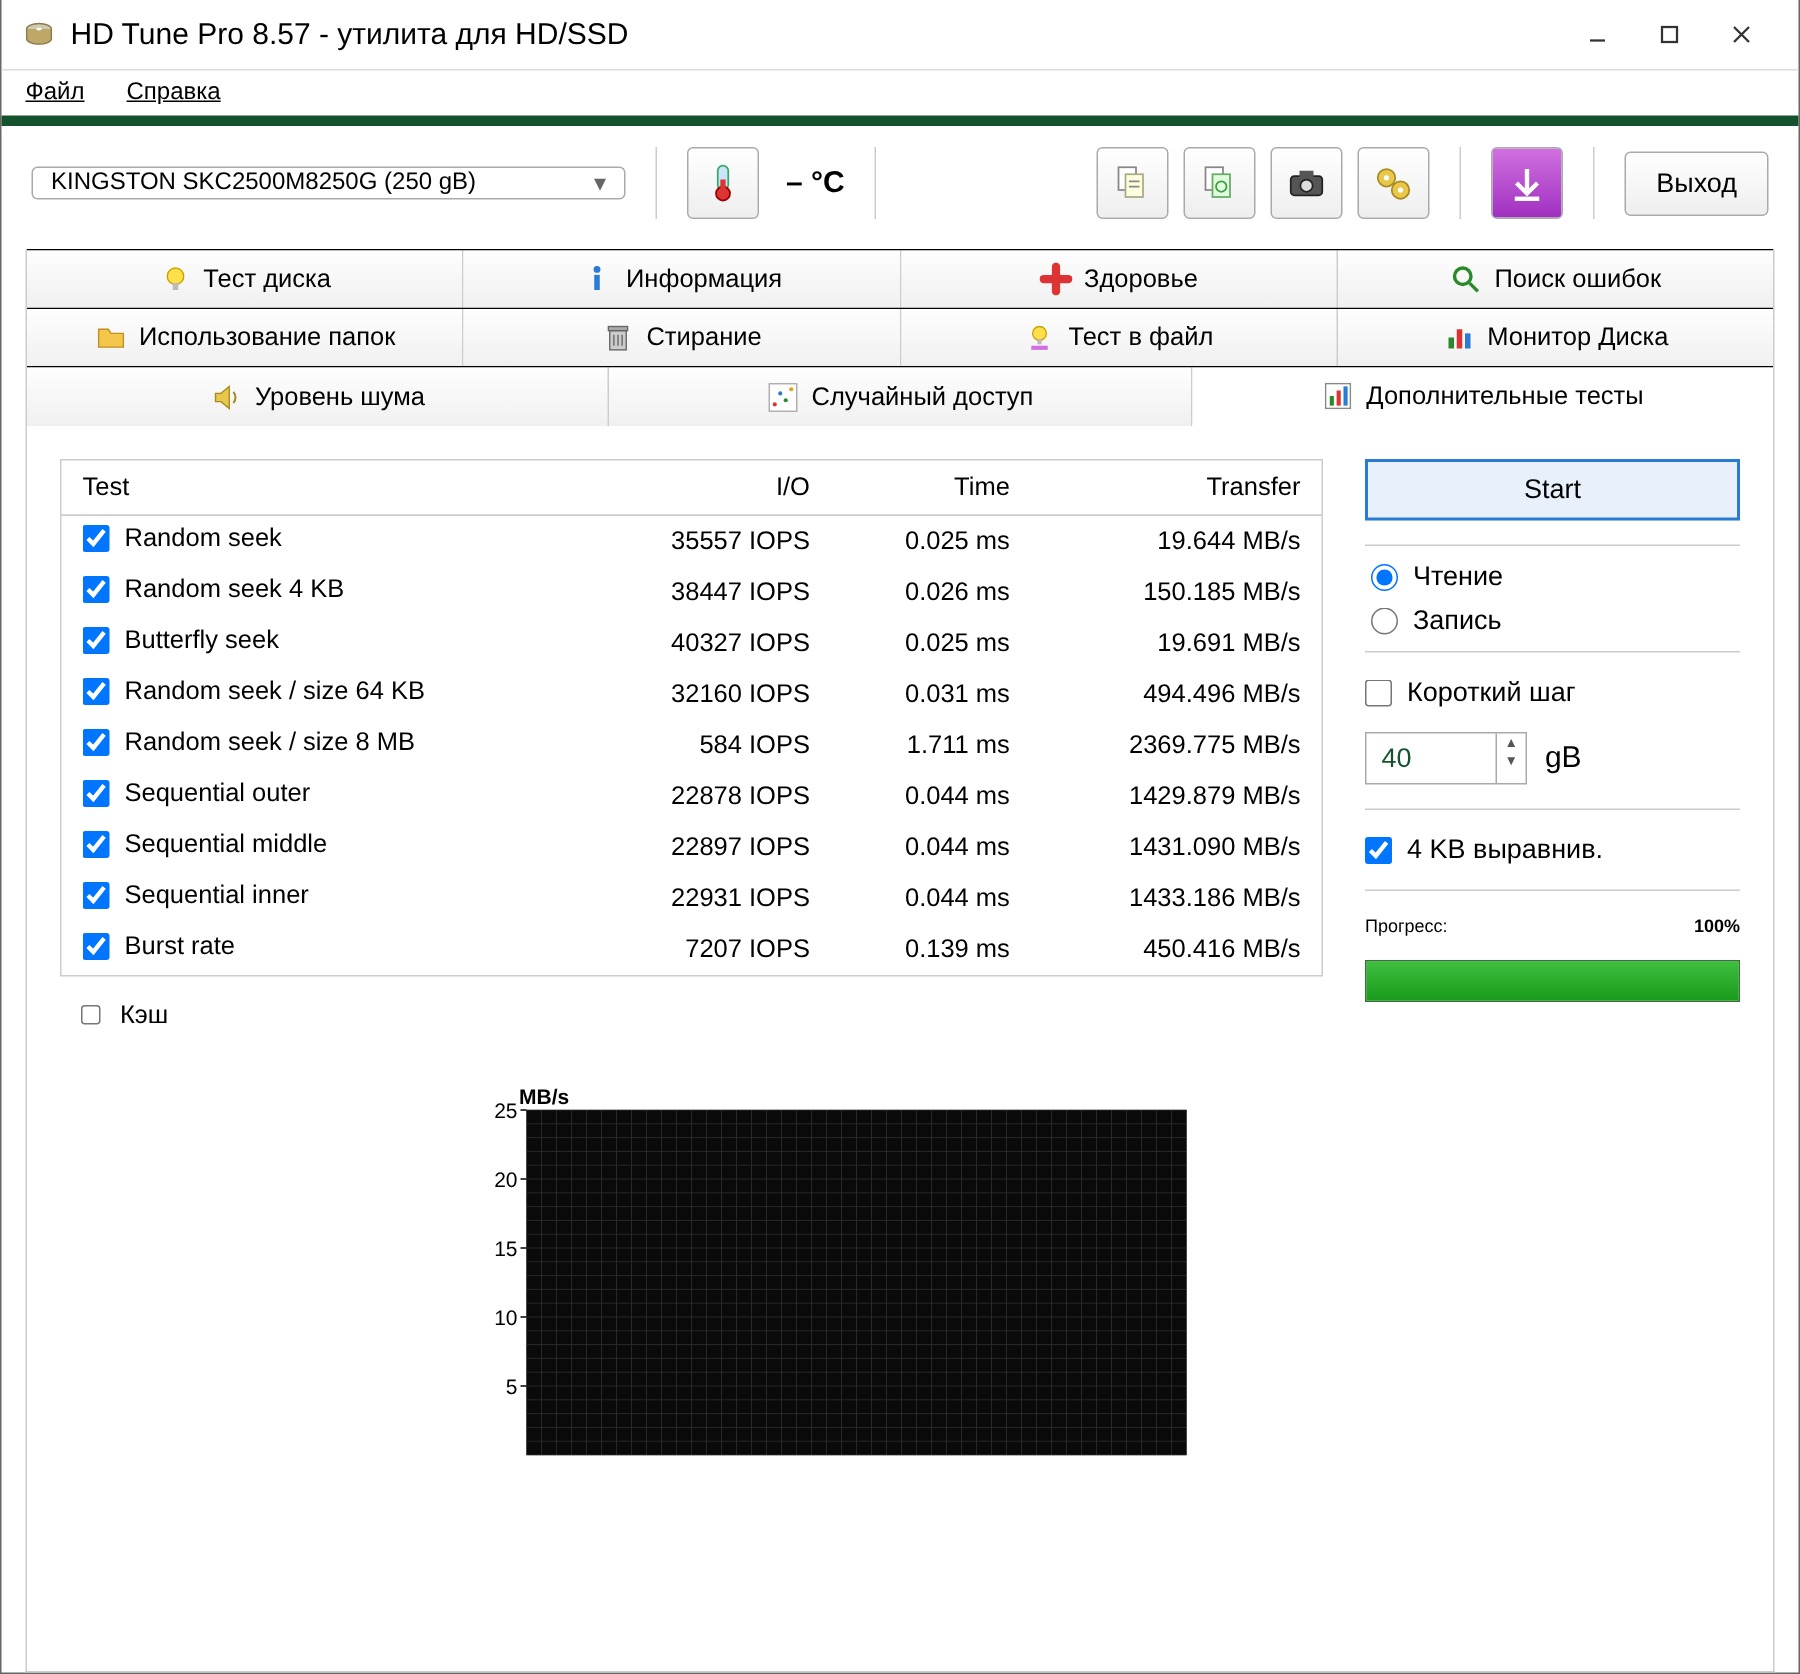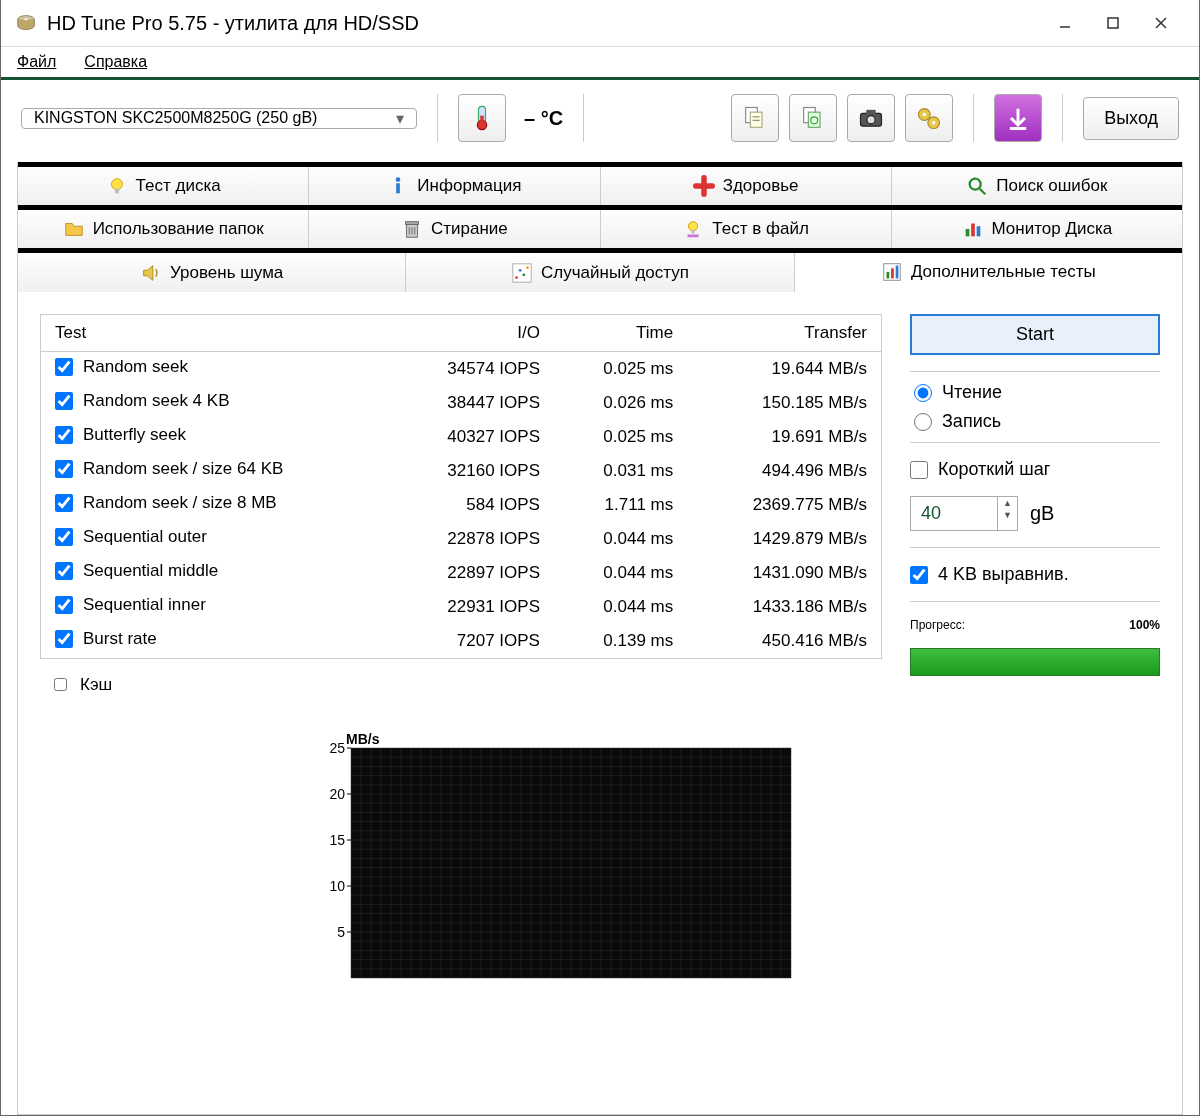--- a/index.html
+++ b/index.html
@@ -2,33 +2,33 @@
 <html><head>
 <meta charset="utf-8">
 <style>
 html,body{margin:0;padding:0;font-family:Tahoma,Geneva,sans-serif;font-size:16px;background:#fff;color:#000}
 .window{width:1200px;height:1116px;border:1px solid #666;border-top:none;box-sizing:border-box;display:flex;flex-direction:column;background:#fff}
 .titlebar{display:flex;align-items:center;padding:8px 14px;border-bottom:1px solid #ddd}
 .titlebar .tb-icon{width:22px;height:22px;margin-right:10px}
 .titlebar .title{flex:1;font-size:20px}
 .titlebar .wbtn{width:48px;height:30px;display:flex;align-items:center;justify-content:center;cursor:pointer}
 .titlebar .wbtn svg{stroke:#333;fill:none;stroke-width:1.5}
-.menubar{padding:6px 16px;display:flex;gap:28px;border-bottom:3px solid #14532d}
+.menubar{padding:6px 16px;display:flex;gap:28px;border-bottom:7px solid #14532d}
 .menubar span{cursor:pointer;text-decoration:underline}
 .toolbar{padding:14px 20px;display:flex;align-items:center;gap:10px}
 .device-select{display:flex;align-items:center;border:1px solid #aaa;border-radius:4px;padding:0 12px;min-width:370px;justify-content:space-between;cursor:pointer}
 .device-select .chev{color:#666}
 .vsep{width:1px;height:48px;background:#ccc;margin:0 10px}
 .tbtn{width:46px;height:46px;border:1px solid #aaa;border-radius:4px;background:linear-gradient(#fff,#eee);display:flex;align-items:center;justify-content:center;cursor:pointer}
 .tbtn svg{width:28px;height:28px}
 .temp-label{font-size:20px;font-weight:bold;margin-left:8px}
 .exit-btn{border:1px solid #aaa;border-radius:4px;padding:10px 20px;background:linear-gradient(#fff,#eee);cursor:pointer;font-size:18px}
 .tab-area{margin:6px 16px 0 16px;border:1px solid #ccc;border-top:none;flex:1;display:flex;flex-direction:column;overflow:hidden}
 .tabrows{background:#fdfdfd}
-.tabrow{display:flex;border-top:5px solid #000000}
+.tabrow{display:flex;border-top:1px solid #000000}
 .tab{flex:1;display:flex;align-items:center;justify-content:center;gap:8px;padding:8px 6px;border-right:1px solid #ccc;cursor:pointer;font-size:17px;background:linear-gradient(#fefefe,#f0f0f0)}
 .tab:last-child{border-right:none}
 .tab.active{background:#fff;font-weight:normal;position:relative;z-index:2;border-bottom:2px solid #fff;margin-bottom:-1px}
 .tabicon{width:22px;height:22px;display:inline-flex;align-items:center;justify-content:center}
 .tabicon svg{width:22px;height:22px}
 .content{flex:1;display:flex;padding:22px;gap:28px;overflow:hidden}
 .left{flex:1;display:flex;flex-direction:column}
 .table-wrap{border:1px solid #ccc}
 table{width:100%;border-collapse:collapse;font-size:17px}
 th{text-align:left;font-weight:normal;padding:8px 14px;border-bottom:1px solid #ccc}
@@ -60,21 +60,21 @@
 <div class="window">
 
   <div class="titlebar">
     <span class="tb-icon">
       <svg viewBox="0 0 24 24">
           <ellipse cx="12" cy="8" rx="9" ry="4" fill="#d0cab0" stroke="#8a7a4a"></ellipse>
           <path d="M3 8v7c0 2.2 4 4 9 4s9-1.8 9-4V8" fill="#bda86a" stroke="#8a7a4a"></path>
           <ellipse cx="12" cy="8" rx="2" ry="1" fill="#fff"></ellipse>
         </svg>
     </span>
-    <span class="title">HD Tune Pro 5.75 - утилита для HD/SSD</span>
+    <span class="title">HD Tune Pro 8.57 - утилита для HD/SSD</span>
     <div class="wbtn">
         <svg width="14" height="14" viewBox="0 0 14 14">
           <line x1="2" y1="11" x2="12" y2="11"></line>
         </svg>
       </div>
     <div class="wbtn">
         <svg width="14" height="14" viewBox="0 0 14 14">
           <rect x="2" y="2" width="10" height="10"></rect>
         </svg>
       </div>
@@ -276,21 +276,21 @@
                 <th class="r">Time</th>
                 <th class="r">Transfer</th>
               </tr>
             </thead>
             <tbody id="tbody">
                 <tr>
                   <td><label class="chk">
                       <input type="checkbox" checked="" style="">
                       <span>Random seek</span>
                     </label></td>
-                  <td class="r">34574 IOPS</td>
+                  <td class="r">35557 IOPS</td>
                   <td class="r">0.025 ms</td>
                   <td class="r">19.644 MB/s</td>
                 </tr>
                 <tr>
                   <td><label class="chk">
                       <input type="checkbox" checked="" style="">
                       <span>Random seek 4 KB</span>
                     </label></td>
                   <td class="r">38447 IOPS</td>
                   <td class="r">0.026 ms</td>

